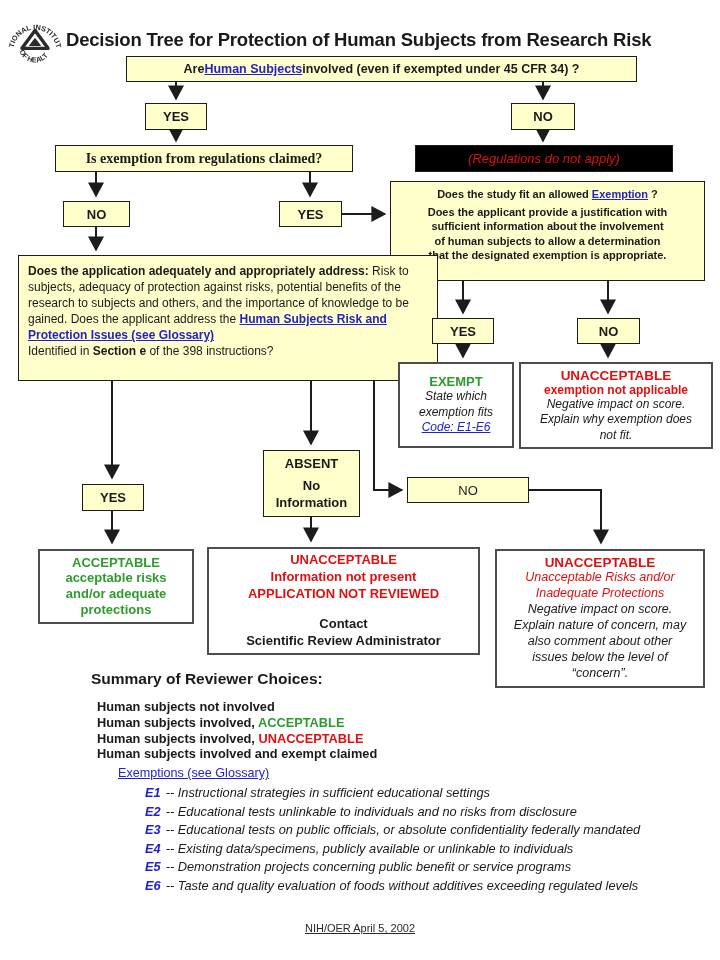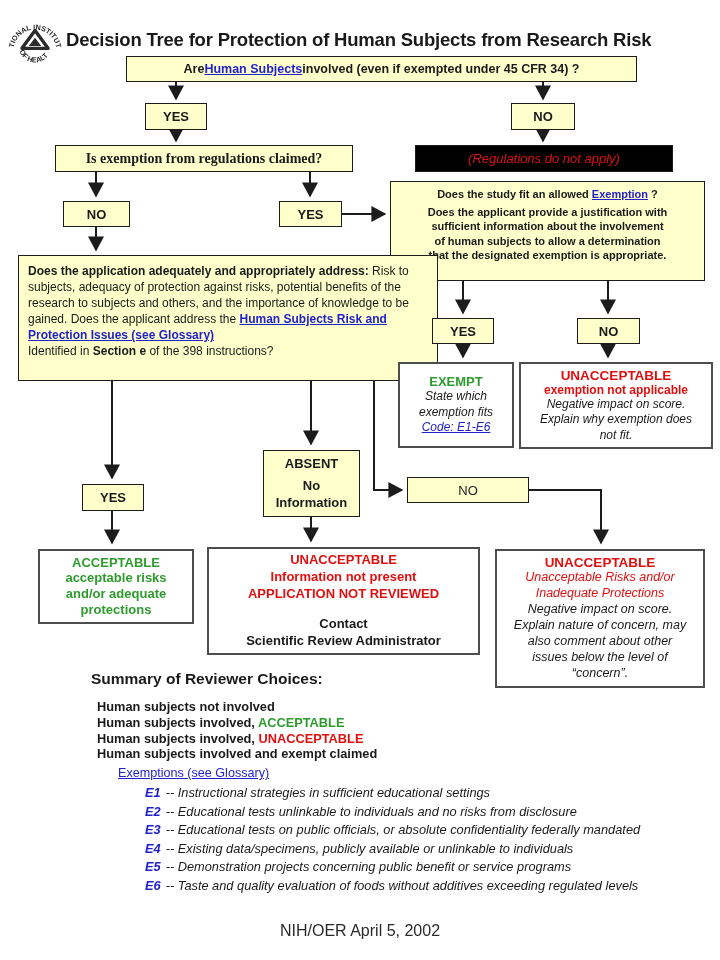--- a/index.html
+++ b/index.html
@@ -28,21 +28,21 @@
   .qexempt .body{margin-top:5px;line-height:1.3;}
   .qbig{font-size:12px;line-height:1.34;padding:7px 9px;text-align:left;}
   .green{color:var(--green);}
   .red{color:var(--red);}
   .small-note{font-size:12px;line-height:1.3;}
   .sum-head{font-size:15.5px;font-weight:bold;}
   .sum-item{font-size:12.8px;font-weight:bold;line-height:15.8px;}
   .ex-link{font-size:12.6px;}
   .e-item{font-size:12.8px;font-style:italic;line-height:18.6px;}
   .e-code{color:var(--link);font-weight:bold;margin-right:5px;}
-  .footer{font-size:16px;color:#2a2a2a;text-align:center;width:100%;}
+  .footer{font-size:11px;color:#2a2a2a;text-align:center;width:100%;text-decoration:underline;}
 </style>
 </head>
 <body>
 
 <div class="slide">
 
   <svg class="connectors" width="720" height="960">
     <defs>
       <marker id="ah" markerWidth="9" markerHeight="9" refX="6.8" refY="4" orient="auto">
         <path d="M0,0 L7.5,4 L0,8 Z" fill="#1c1c1c"></path>

